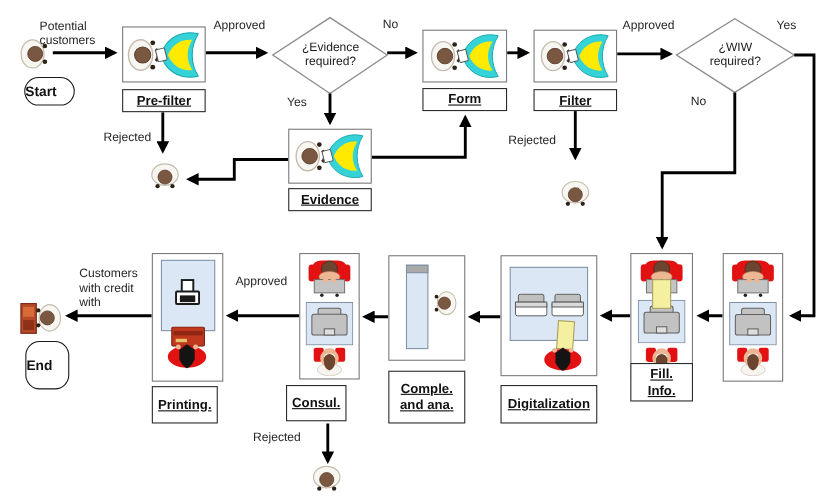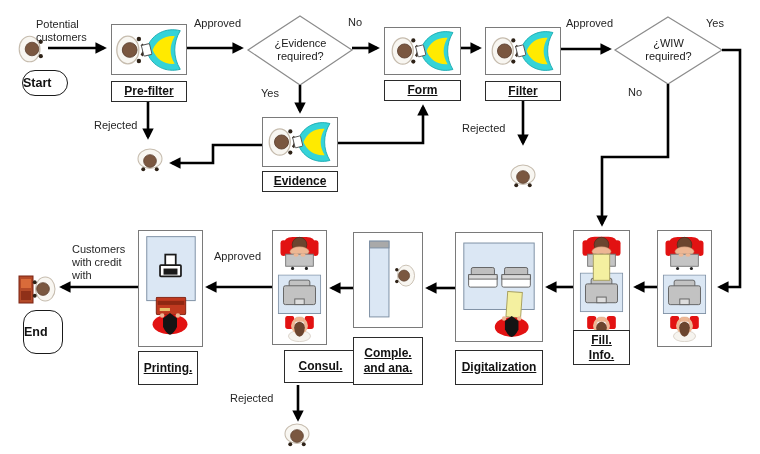--- a/index.html
+++ b/index.html
@@ -206,21 +206,21 @@
     <span>Printing.</span>
   </div>
 
   <div class="proc-box" style="left:272px;top:230px;width:55px;height:115px">
     <svg width="53" height="113" viewBox="0 0 55 115">
       <use href="#p-desk-person" x="6" y="3" width="43" height="38"></use>
       <use href="#p-desk" x="5" y="44" width="45" height="41"></use>
       <use href="#p-relax" x="4" y="87" width="47" height="27"></use>
     </svg>
   </div>
-  <div class="label-box" style="left:284px;top:350px;width:73px;height:33px">
+  <div class="label-box" style="left:260px;top:350px;width:55px;height:33px">
     <span>Consul.</span>
   </div>
 
   <div class="proc-box" style="left:353px;top:232px;width:70px;height:96px">
     <svg width="68" height="94" viewBox="0 0 70 96">
       <rect x="16" y="8" width="20" height="78" fill="#DBE7F4" stroke="#7E90A4"></rect>
       <rect x="16" y="8" width="20" height="7" fill="#A9A9A9" stroke="#7E90A4"></rect>
       <use href="#p-person" x="38" y="30" width="27" height="27" transform="rotate(180 51.5 43.5)"></use>
     </svg>
   </div>

